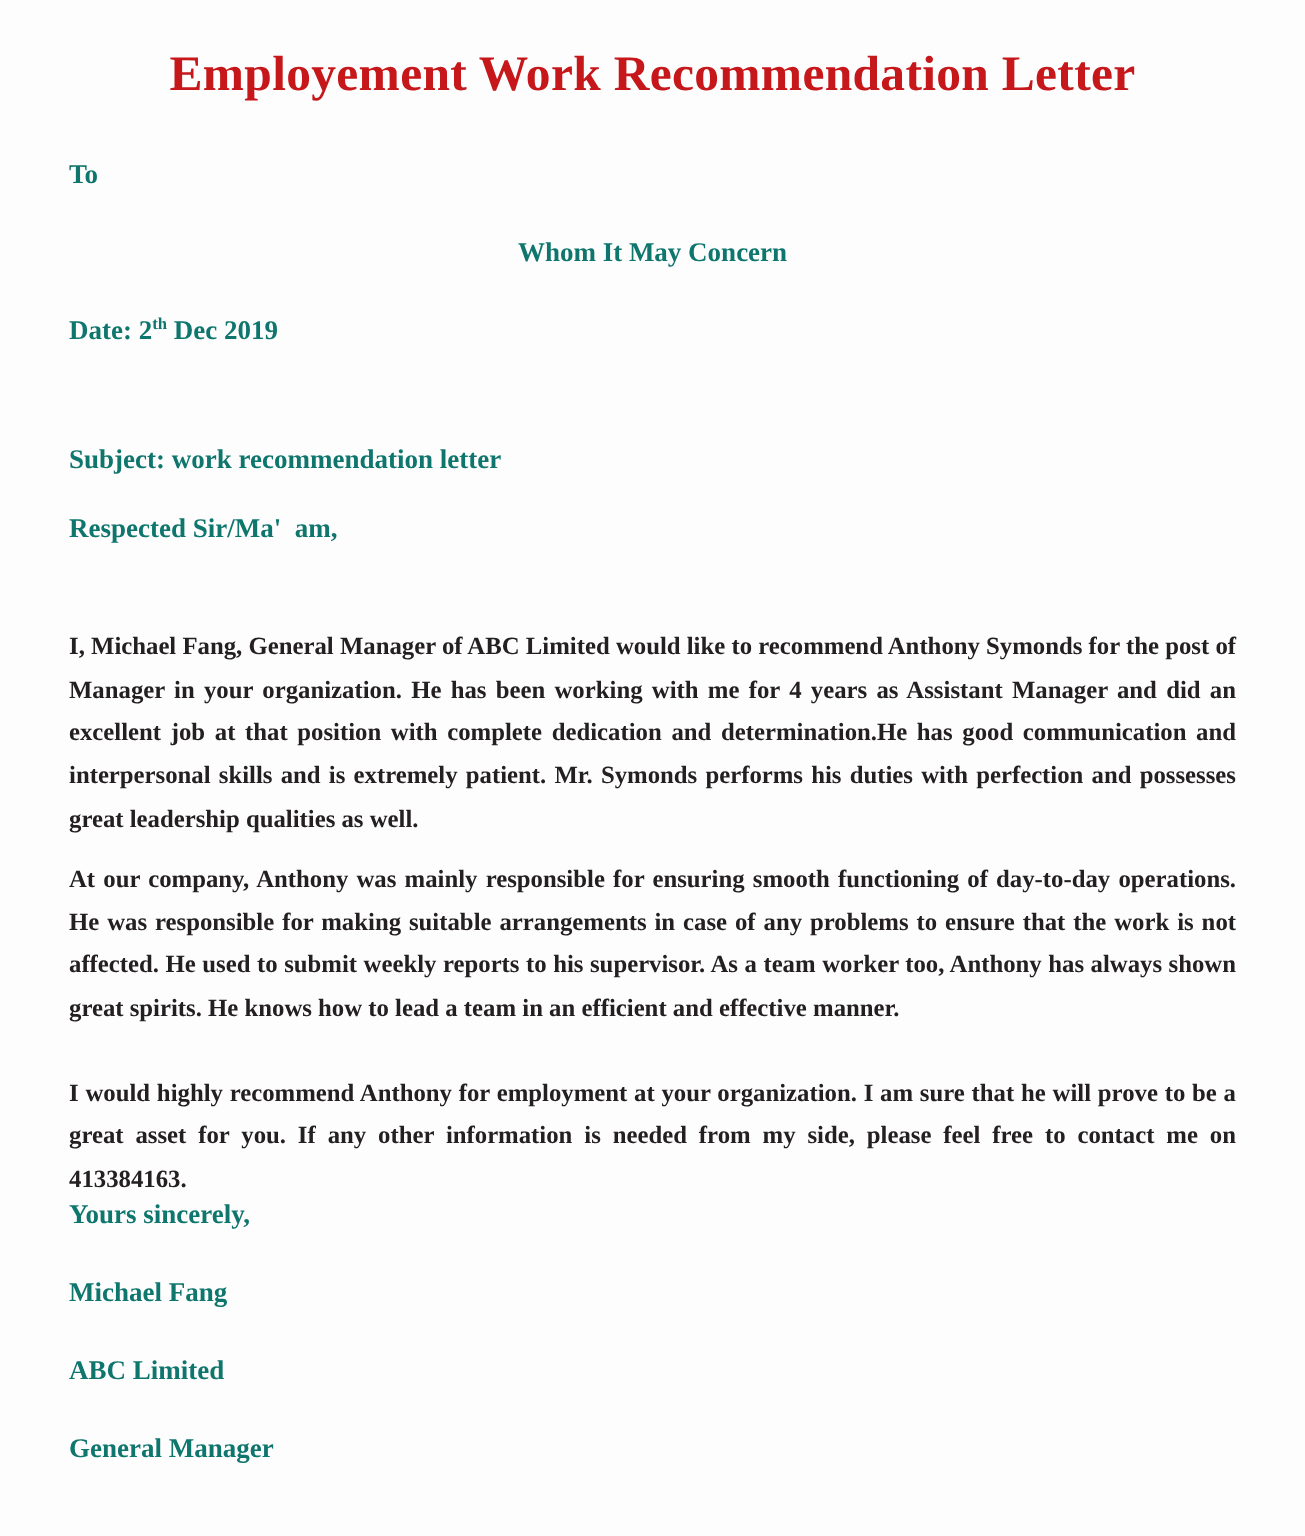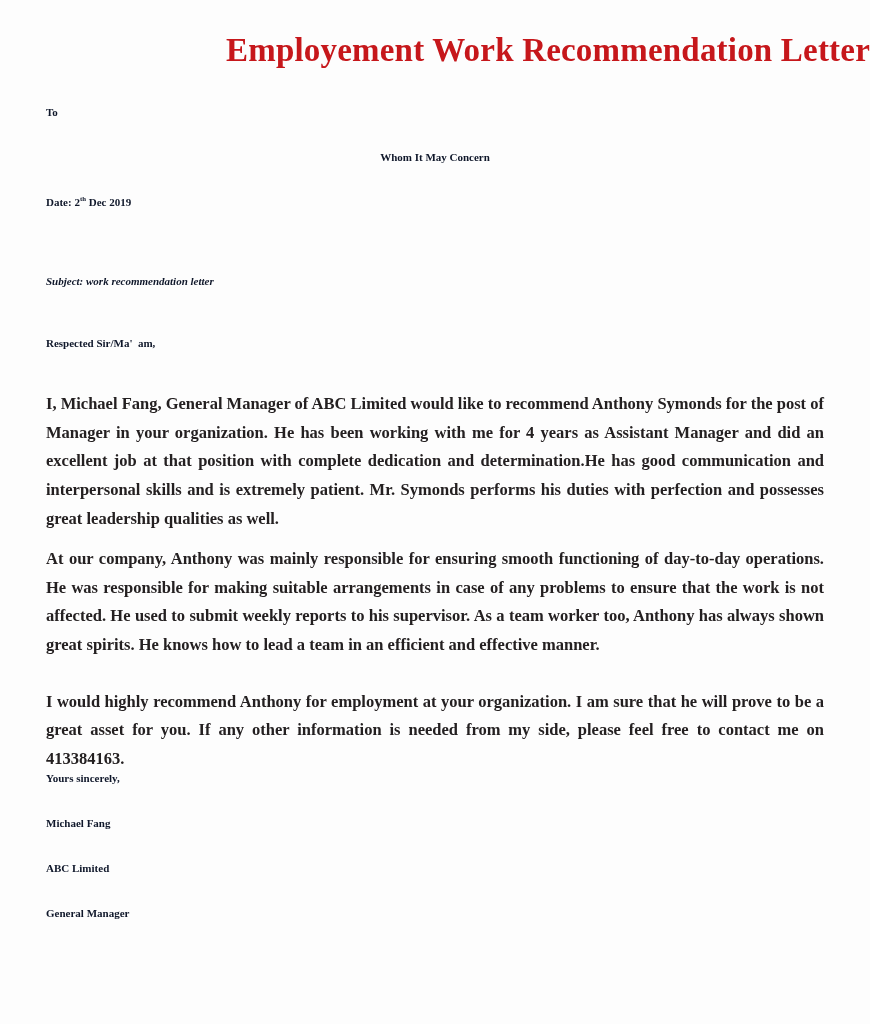--- a/index.html
+++ b/index.html
@@ -18,60 +18,60 @@
   .page {
     width: 870px;
     height: 1024px;
     background: #fdfdfd;
     box-sizing: border-box;
     padding: 0;
     position: relative;
     overflow: hidden;
   }
   .letter-title {
-    text-align: right;
+    text-align: center;
     color: #c6171b;
     font-family: "Liberation Serif", "DejaVu Serif", serif;
     font-weight: 700;
     font-size: 33px;
     letter-spacing: 0.2px;
     margin: 0;
     padding-top: 30px;
     padding-bottom: 0;
     line-height: 1.25;
     text-rendering: optimizeLegibility;
   }
   .body-block {
     margin: 0;
     padding: 0 46px 0 46px;
   }
   .line {
-    font-size: 11px;
+    font-size: 18px;
     line-height: 1.0;
-    color: #0f172a;
+    color: #0f766e;
     font-weight: 600;
     margin: 0;
     white-space: pre-wrap;
   }
   .sp-to      { margin-top: 36px; }
   .sp-whom    { margin-top: 34px; text-align: center; }
   .sp-date    { margin-top: 34px; }
-  .sp-subject { margin-top: 68px; font-style: italic; }
-  .sp-salut   { margin-top: 51px; }
+  .sp-subject { margin-top: 68px; }
+  .sp-salut   { margin-top: 28px; }
 
   .para {
     font-size: 16.5px;
     line-height: 28.6px;
     text-align: justify;
     text-justify: inter-word;
     color: #242021;
     font-weight: 600;
     margin: 0;
   }
-  .sp-p1 { margin-top: 41px; }
+  .sp-p1 { margin-top: 56px; }
   .sp-p2 { margin-top: 12px; }
   .sp-p3 { margin-top: 28px; }
 
   .sp-close  { }
   .sp-name   { margin-top: 34px; }
   .sp-role   { margin-top: 34px; }
   .sp-org    { margin-top: 34px; }
 
   sup {
     font-size: 0.62em;

